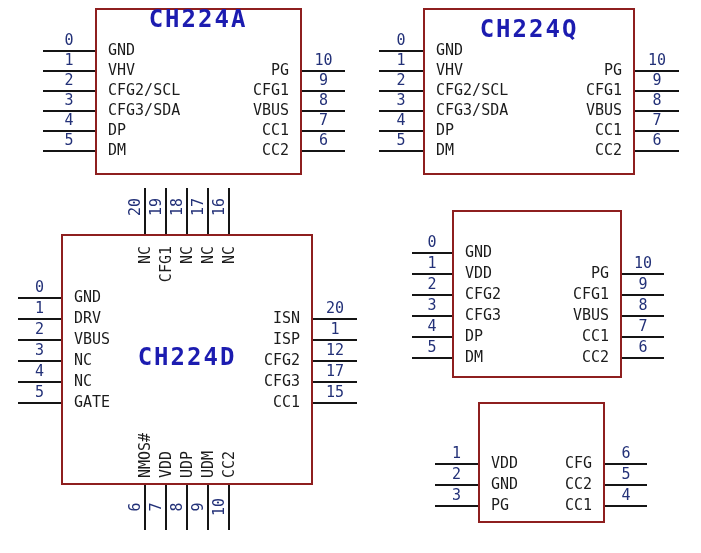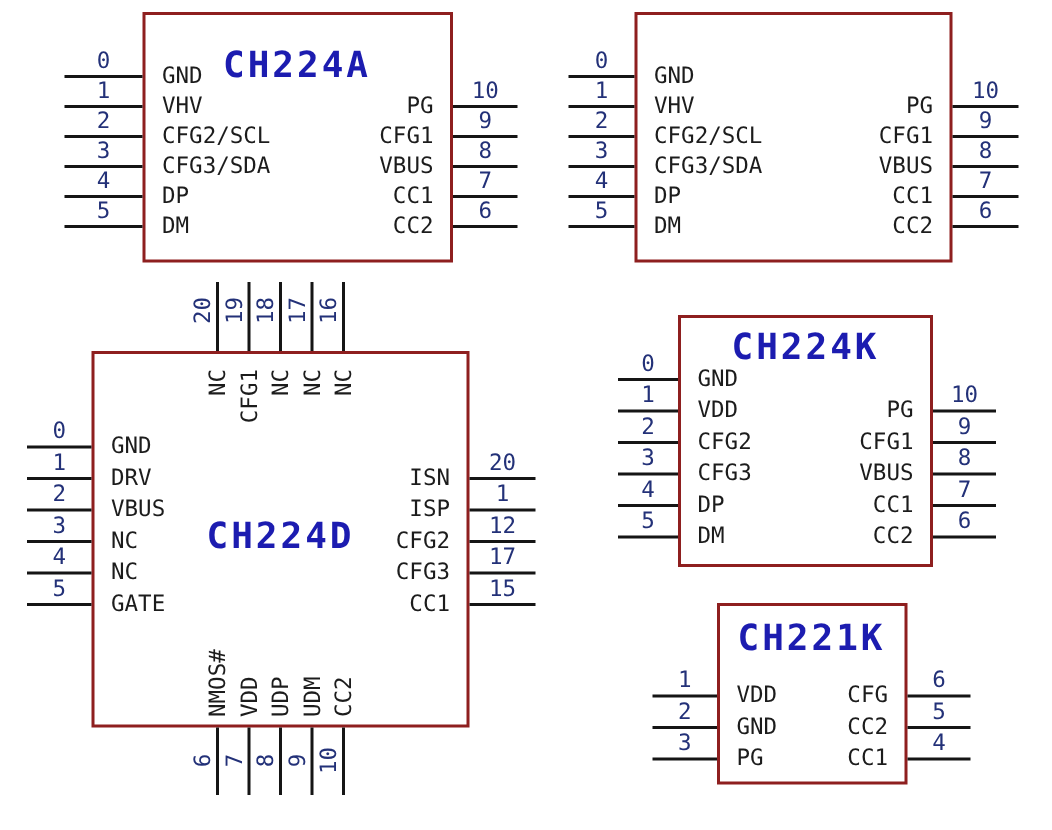--- a/index.html
+++ b/index.html
@@ -59,21 +59,21 @@
     font-size:15px;
     color:#1c1c1c;
     height:18px;line-height:18px;
   }
 </style>
 </head>
 <body>
 
 <div id="stage">
     <div class="chip-box" style="left: 95px; top: 8px; width: 207px; height: 167px;"></div>
-    <div class="chip-title" style="left: 198px; top: 43px;">CH224A</div>
+    <div class="chip-title" style="left: 198px; top: 19px;">CH224A</div>
     <div class="pin-line-h" style="left: 43px; top: 50px; width: 52px;"></div>
     <div class="pin-number" style="left: 43px; top: 32px; width: 52px;">0</div>
     <div class="pin-label" style="left: 108px; top: 41px;">GND</div>
     <div class="pin-line-h" style="left: 43px; top: 70px; width: 52px;"></div>
     <div class="pin-number" style="left: 43px; top: 52px; width: 52px;">1</div>
     <div class="pin-label" style="left: 108px; top: 61px;">VHV</div>
     <div class="pin-line-h" style="left: 43px; top: 90px; width: 52px;"></div>
     <div class="pin-number" style="left: 43px; top: 72px; width: 52px;">2</div>
     <div class="pin-label" style="left: 108px; top: 81px;">CFG2/SCL</div>
     <div class="pin-line-h" style="left: 43px; top: 110px; width: 52px;"></div>
@@ -94,20 +94,21 @@
     <div class="pin-line-h" style="left: 302px; top: 110px; width: 43px;"></div>
     <div class="pin-number" style="left: 302px; top: 92px; width: 43px;">8</div>
     <div class="pin-label" style="left: 149px; top: 101px; width: 140px; text-align: right;">VBUS</div>
     <div class="pin-line-h" style="left: 302px; top: 130px; width: 43px;"></div>
     <div class="pin-number" style="left: 302px; top: 112px; width: 43px;">7</div>
     <div class="pin-label" style="left: 149px; top: 121px; width: 140px; text-align: right;">CC1</div>
     <div class="pin-line-h" style="left: 302px; top: 150px; width: 43px;"></div>
     <div class="pin-number" style="left: 302px; top: 132px; width: 43px;">6</div>
     <div class="pin-label" style="left: 149px; top: 141px; width: 140px; text-align: right;">CC2</div>
     <div class="chip-box" style="left: 423px; top: 8px; width: 212px; height: 167px;"></div>
+    <div class="chip-title" style="left: 529px; top: 29px;">CH224Q</div>
     <div class="pin-line-h" style="left: 379px; top: 50px; width: 44px;"></div>
     <div class="pin-number" style="left: 379px; top: 32px; width: 44px;">0</div>
     <div class="pin-label" style="left: 436px; top: 41px;">GND</div>
     <div class="pin-line-h" style="left: 379px; top: 70px; width: 44px;"></div>
     <div class="pin-number" style="left: 379px; top: 52px; width: 44px;">1</div>
     <div class="pin-label" style="left: 436px; top: 61px;">VHV</div>
     <div class="pin-line-h" style="left: 379px; top: 90px; width: 44px;"></div>
     <div class="pin-number" style="left: 379px; top: 72px; width: 44px;">2</div>
     <div class="pin-label" style="left: 436px; top: 81px;">CFG2/SCL</div>
     <div class="pin-line-h" style="left: 379px; top: 110px; width: 44px;"></div>
@@ -193,21 +194,20 @@
     <div class="pin-line-v" style="left: 186px; top: 485px; height: 45px;"></div>
     <div class="rot-num rot" style="left: 147px; top: 498px; width: 60px; text-align: center;">8</div>
     <div class="rot-label rot" style="left: 127px; top: 409px; width: 120px; text-align: left;">UDP</div>
     <div class="pin-line-v" style="left: 207px; top: 485px; height: 45px;"></div>
     <div class="rot-num rot" style="left: 168px; top: 498px; width: 60px; text-align: center;">9</div>
     <div class="rot-label rot" style="left: 148px; top: 409px; width: 120px; text-align: left;">UDM</div>
     <div class="pin-line-v" style="left: 228px; top: 485px; height: 45px;"></div>
     <div class="rot-num rot" style="left: 189px; top: 498px; width: 60px; text-align: center;">10</div>
     <div class="rot-label rot" style="left: 169px; top: 409px; width: 120px; text-align: left;">CC2</div>
     <div class="chip-box" style="left: 452px; top: 210px; width: 170px; height: 168px;"></div>
-    <div class="chip-title" style="left: 537px; top: 231px;">CH224K</div>
     <div class="pin-line-h" style="left: 412px; top: 252px; width: 40px;"></div>
     <div class="pin-number" style="left: 412px; top: 234px; width: 40px;">0</div>
     <div class="pin-label" style="left: 465px; top: 243px;">GND</div>
     <div class="pin-line-h" style="left: 412px; top: 273px; width: 40px;"></div>
     <div class="pin-number" style="left: 412px; top: 255px; width: 40px;">1</div>
     <div class="pin-label" style="left: 465px; top: 264px;">VDD</div>
     <div class="pin-line-h" style="left: 412px; top: 294px; width: 40px;"></div>
     <div class="pin-number" style="left: 412px; top: 276px; width: 40px;">2</div>
     <div class="pin-label" style="left: 465px; top: 285px;">CFG2</div>
     <div class="pin-line-h" style="left: 412px; top: 315px; width: 40px;"></div>
@@ -228,21 +228,20 @@
     <div class="pin-line-h" style="left: 622px; top: 315px; width: 42px;"></div>
     <div class="pin-number" style="left: 622px; top: 297px; width: 42px;">8</div>
     <div class="pin-label" style="left: 469px; top: 306px; width: 140px; text-align: right;">VBUS</div>
     <div class="pin-line-h" style="left: 622px; top: 336px; width: 42px;"></div>
     <div class="pin-number" style="left: 622px; top: 318px; width: 42px;">7</div>
     <div class="pin-label" style="left: 469px; top: 327px; width: 140px; text-align: right;">CC1</div>
     <div class="pin-line-h" style="left: 622px; top: 357px; width: 42px;"></div>
     <div class="pin-number" style="left: 622px; top: 339px; width: 42px;">6</div>
     <div class="pin-label" style="left: 469px; top: 348px; width: 140px; text-align: right;">CC2</div>
     <div class="chip-box" style="left: 478px; top: 402px; width: 127px; height: 121px;"></div>
-    <div class="chip-title" style="left: 541px; top: 425px;">CH221K</div>
     <div class="pin-line-h" style="left: 435px; top: 463px; width: 43px;"></div>
     <div class="pin-number" style="left: 435px; top: 445px; width: 43px;">1</div>
     <div class="pin-label" style="left: 491px; top: 454px;">VDD</div>
     <div class="pin-line-h" style="left: 435px; top: 484px; width: 43px;"></div>
     <div class="pin-number" style="left: 435px; top: 466px; width: 43px;">2</div>
     <div class="pin-label" style="left: 491px; top: 475px;">GND</div>
     <div class="pin-line-h" style="left: 435px; top: 505px; width: 43px;"></div>
     <div class="pin-number" style="left: 435px; top: 487px; width: 43px;">3</div>
     <div class="pin-label" style="left: 491px; top: 496px;">PG</div>
     <div class="pin-line-h" style="left: 605px; top: 463px; width: 42px;"></div>

